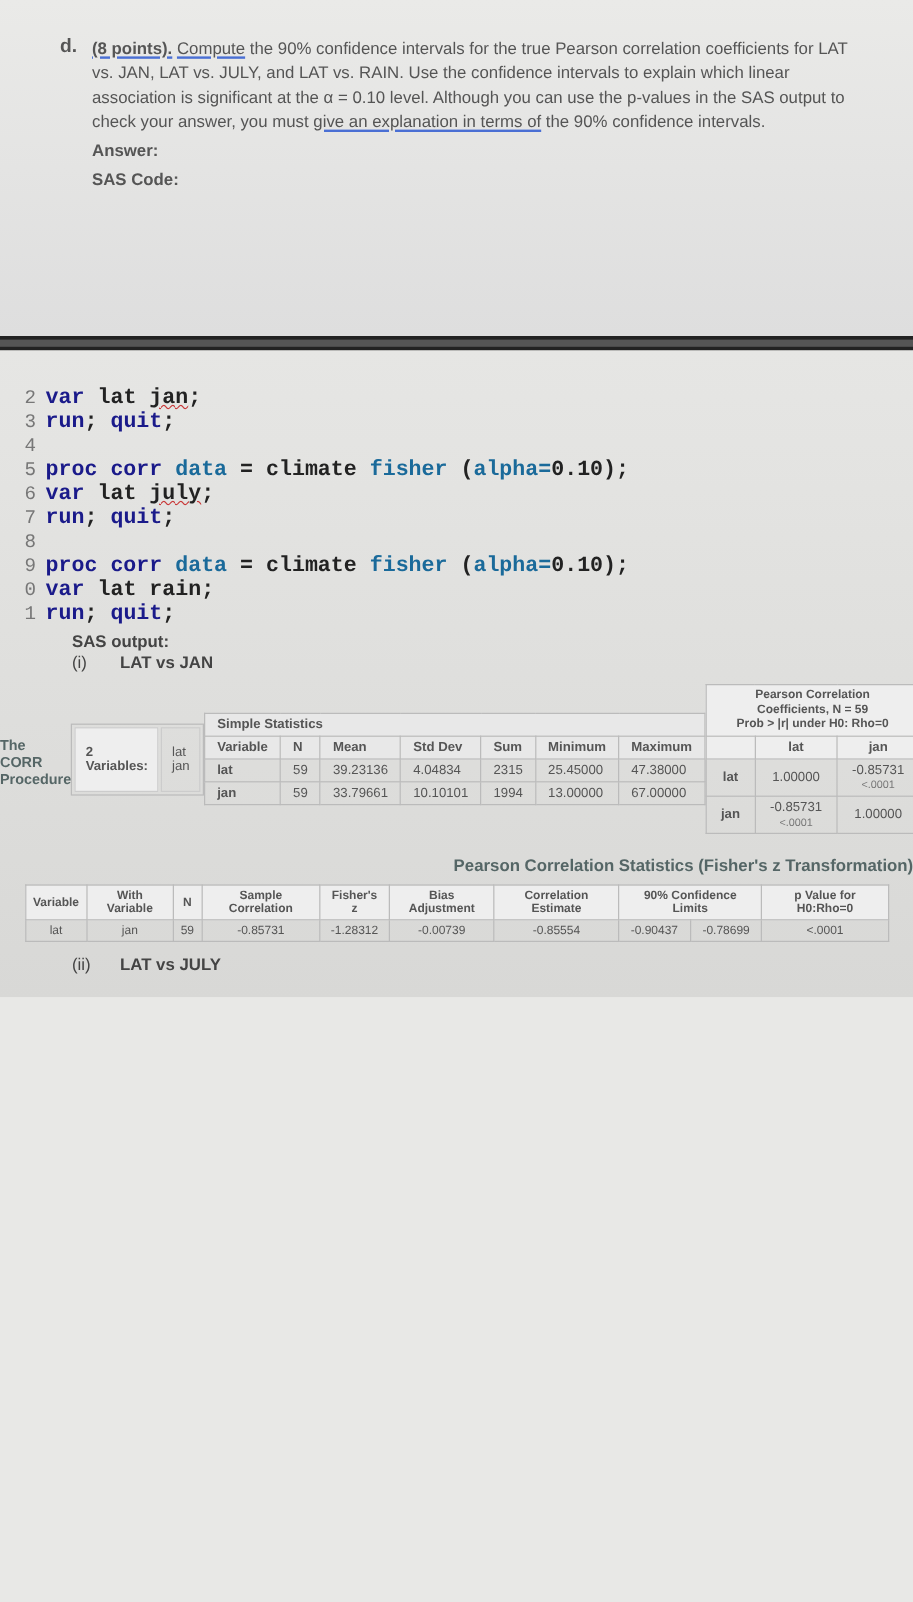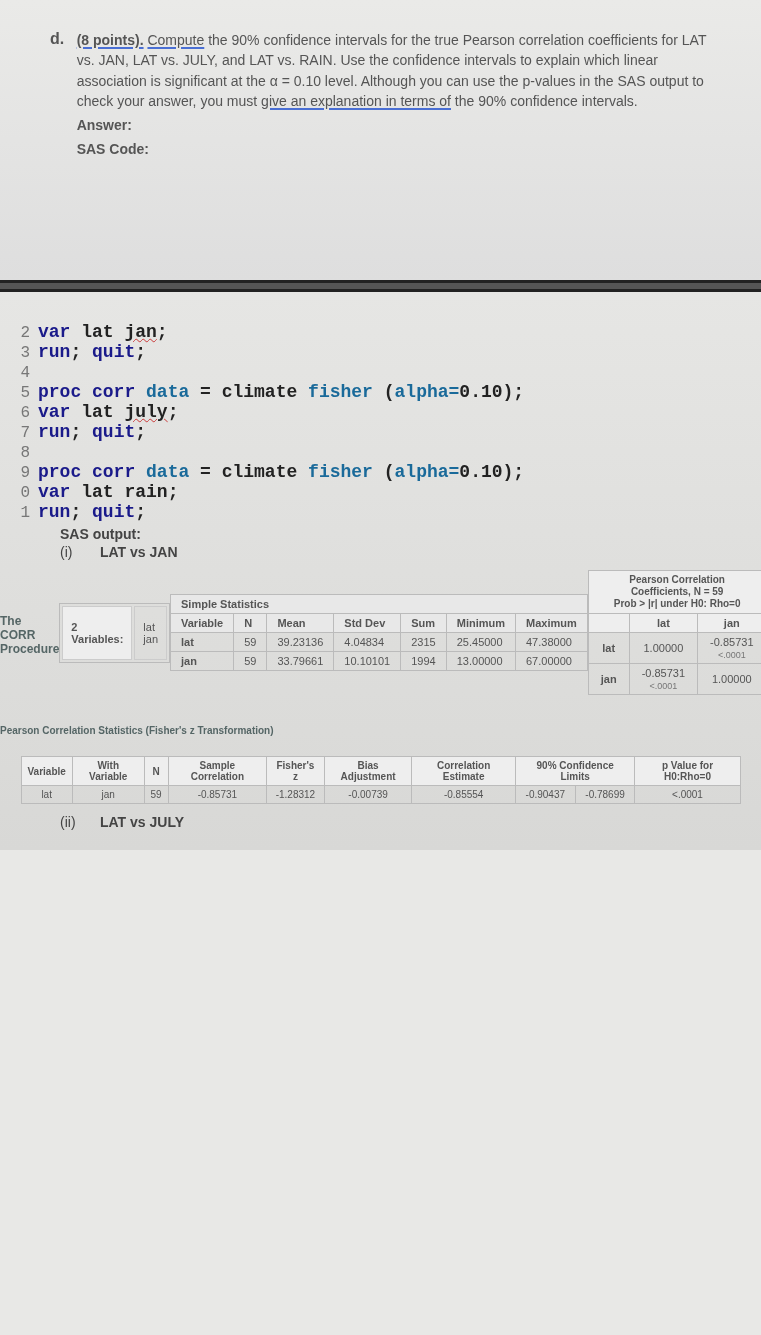--- a/index.html
+++ b/index.html
@@ -33,21 +33,21 @@
 table.stats{border-collapse:collapse;font-size:11px;margin-bottom:10px}
 table.stats th,table.stats td{border:1px solid #bbb;padding:3px 10px;text-align:left;color:#555}
 table.stats th{background:#e8e8e8;font-weight:bold}
 table.stats .rh{font-weight:bold;text-align:left}
 .corr-title{font-weight:bold;font-size:10px;text-align:center;color:#566;line-height:1.2}
 table.corr{border-collapse:collapse;font-size:11px;margin-bottom:10px}
 table.corr td,table.corr th{border:1px solid #bbb;padding:3px 12px;text-align:center;color:#555}
 table.corr th{background:#eee;font-weight:bold}
 table.corr .rh{font-weight:bold}
 .small{font-size:9px;color:#777}
-.fisher-title{font-weight:bold;font-size:10px;color:#566;margin:20px 0;text-align:left}
+.fisher-title{font-weight:bold;font-size:14px;color:#566;margin:8px 0;text-align:right}
 table.fisher{border-collapse:collapse;font-size:10px;width:720px;margin:0 auto 10px auto}
 table.fisher th,table.fisher td{border:1px solid #bbb;padding:3px 6px;text-align:center;color:#555}
 table.fisher th{background:#eee;font-weight:bold}
 </style>
 </head>
 <body>
 
 <div class="page-top">
   <span class="q-num">d.</span>
   <span class="q-body">

